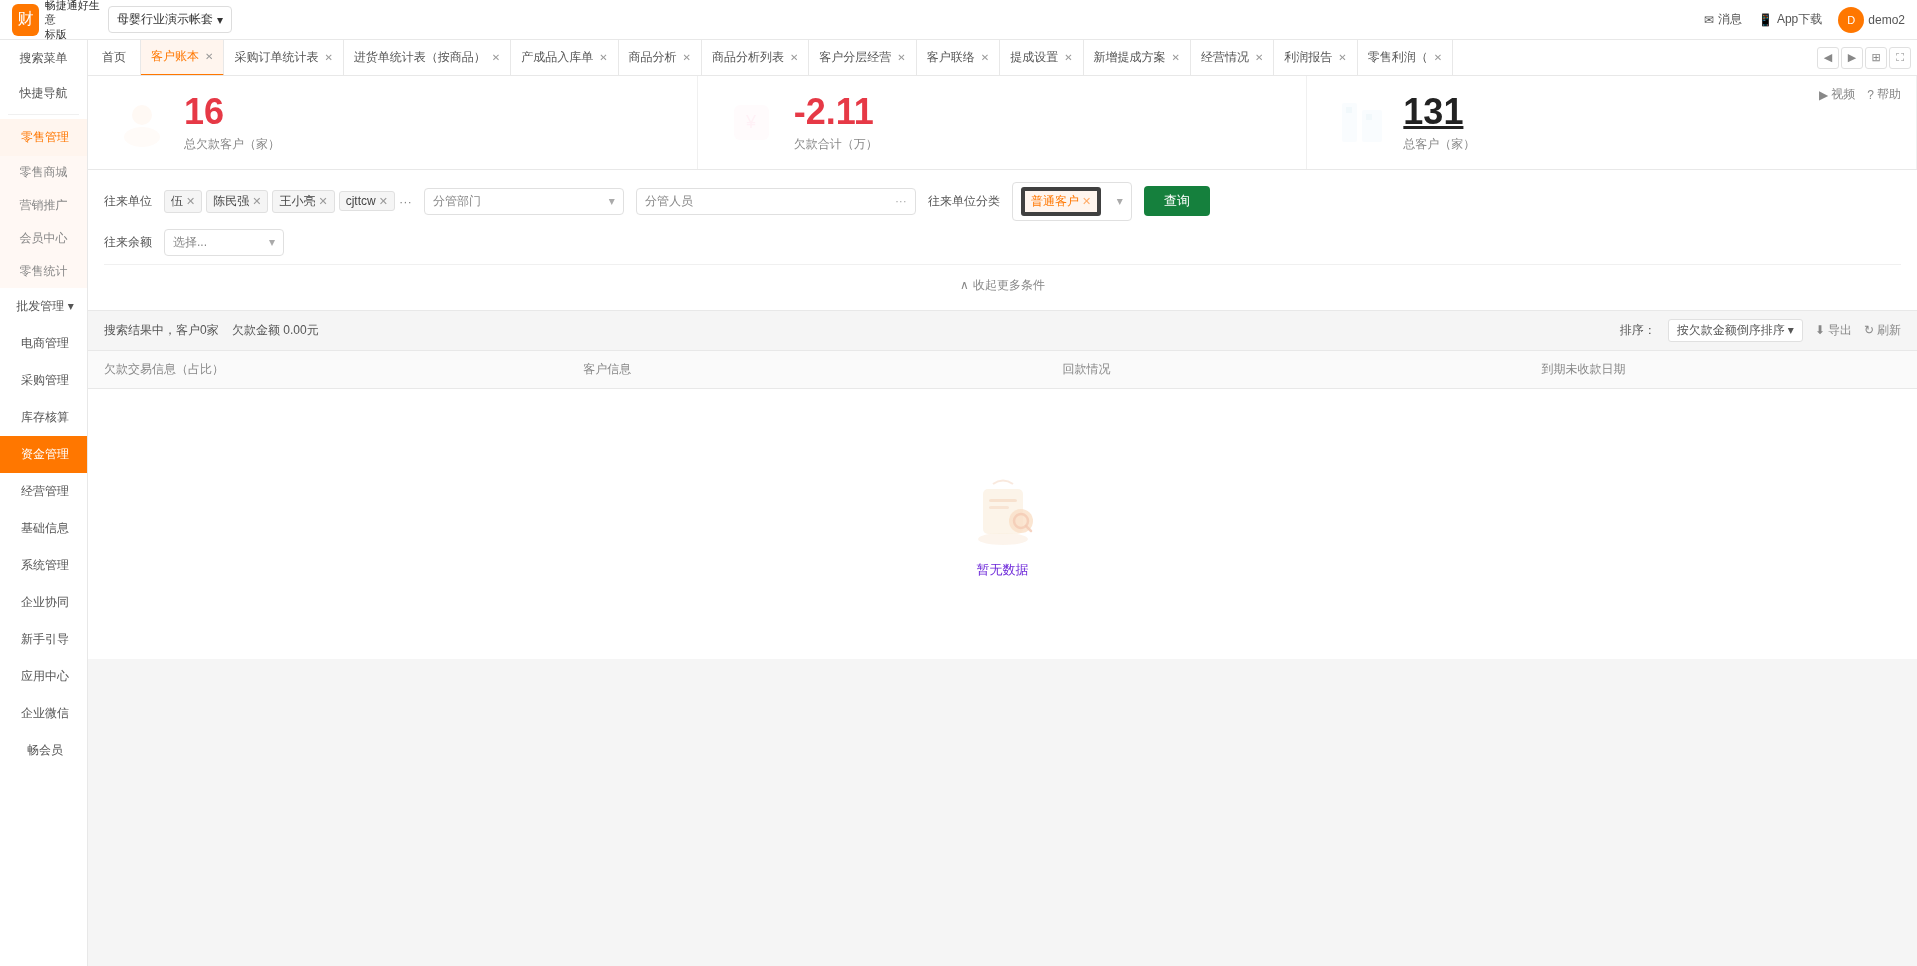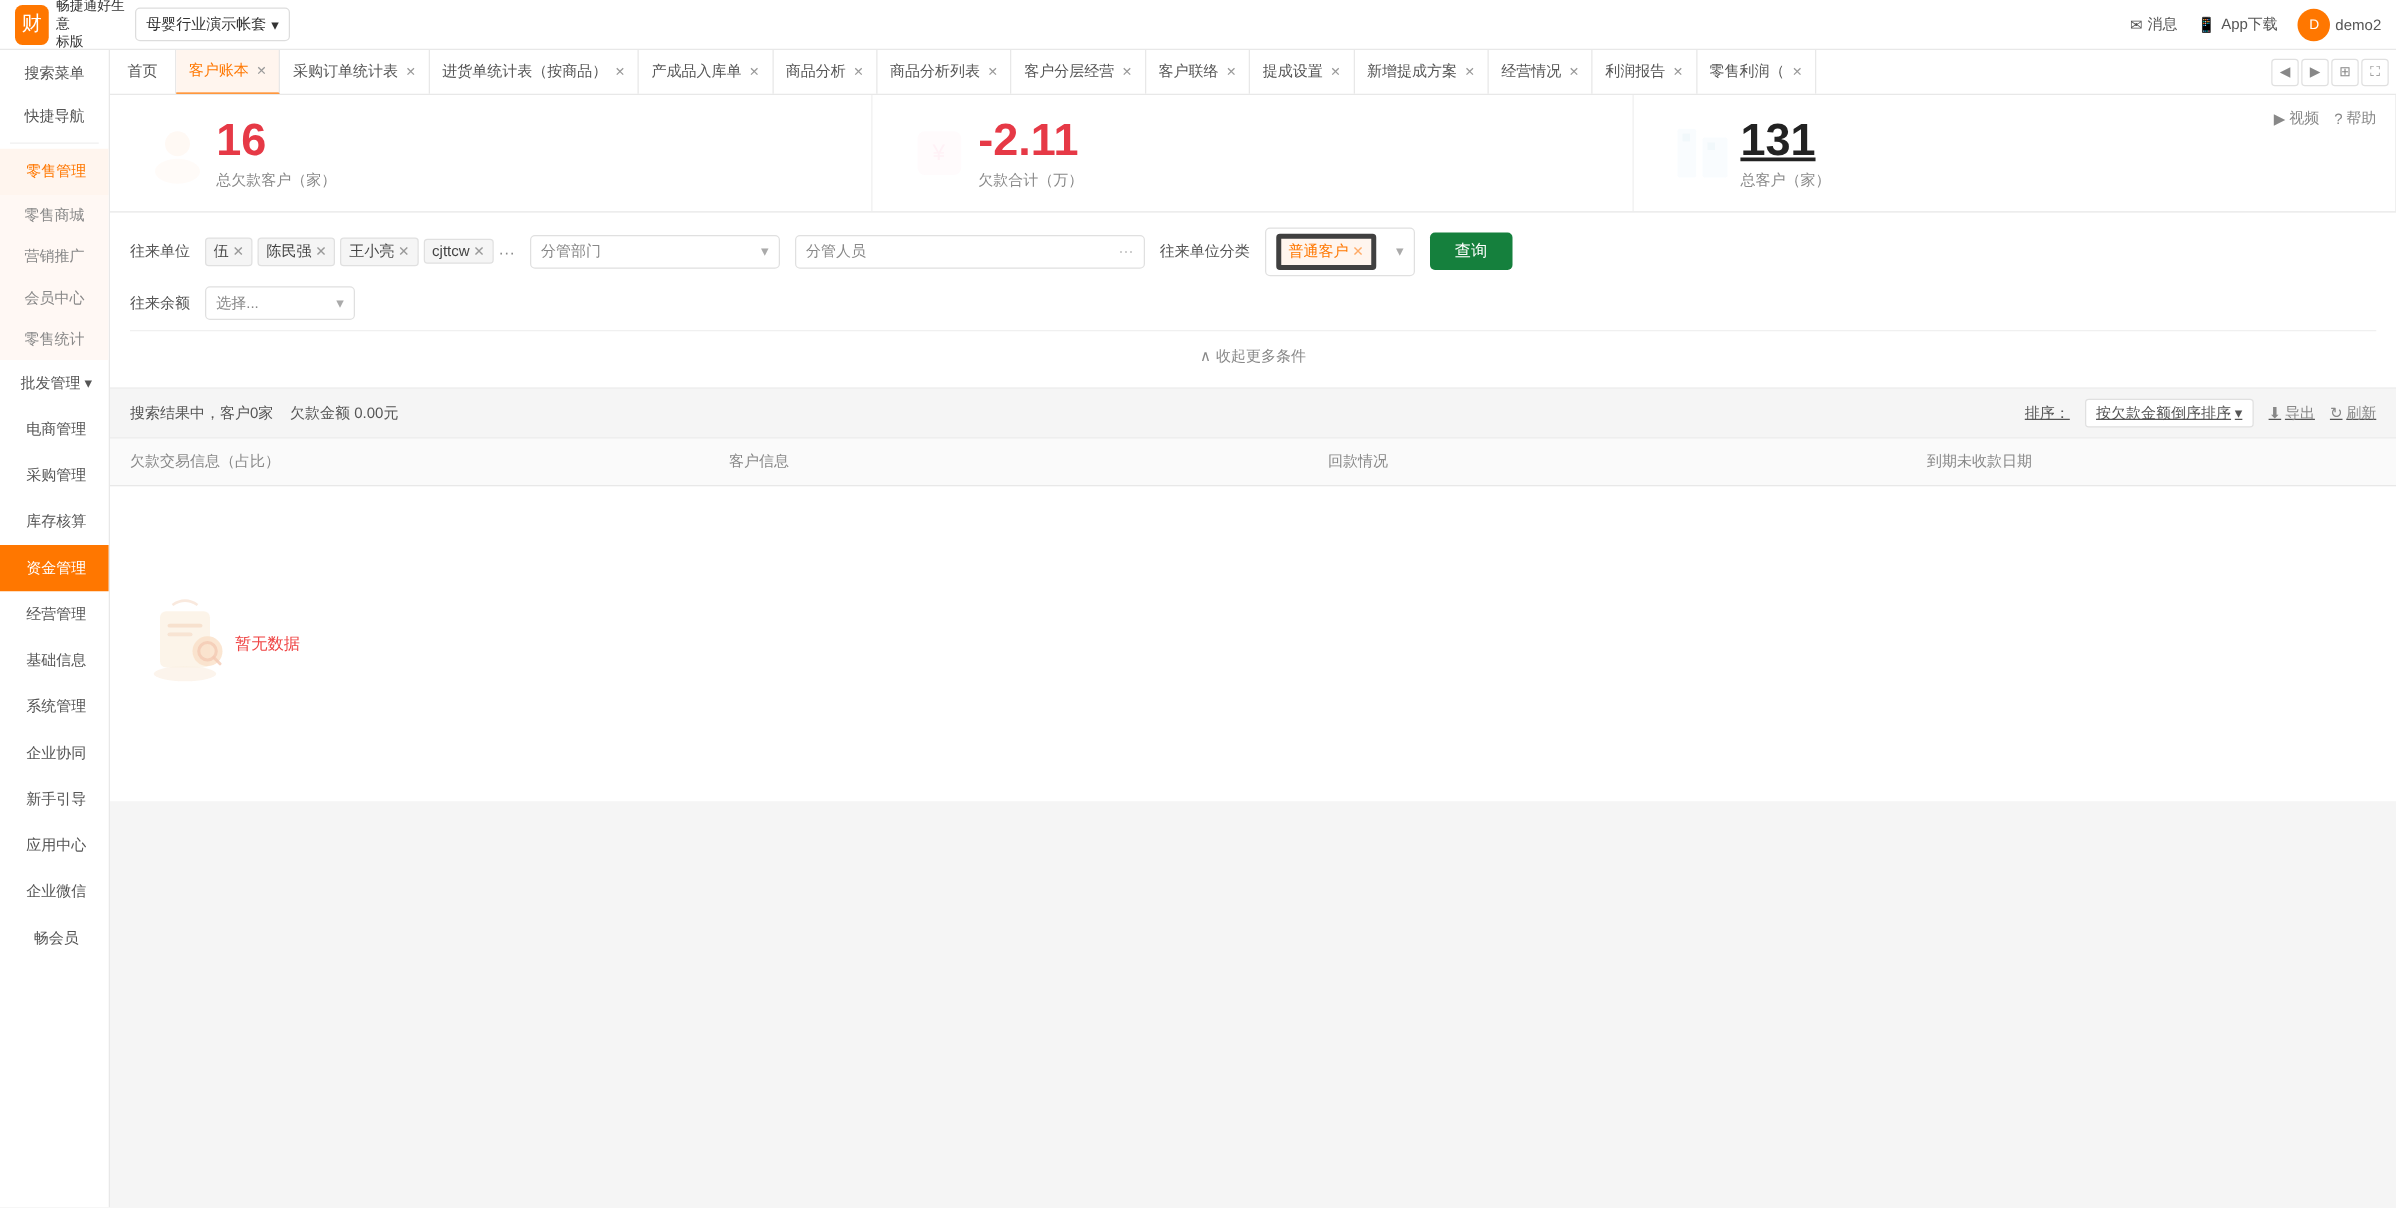--- a/index.html
+++ b/index.html
@@ -32,21 +32,21 @@
     .tab-item .tab-close { color: #999; font-size: 10px; margin-left: 2px; }
     .tab-bar-home { padding: 0 14px; height: 36px; display: flex; align-items: center; font-size: 12px; color: #555; cursor: pointer; border-right: 1px solid #e8e8e8; flex-shrink: 0; }
     .tab-bar-controls { margin-left: auto; display: flex; align-items: center; gap: 2px; padding: 0 6px; flex-shrink: 0; }
     .tab-ctrl-btn { width: 22px; height: 22px; display: flex; align-items: center; justify-content: center; cursor: pointer; color: #888; border: 1px solid #e0e0e0; border-radius: 3px; font-size: 11px; }
 
     
     .content-area { flex: 1; overflow-y: auto; background: #f5f5f5; display: flex; flex-direction: column; }
 
     
     .stats-header { background: #fff; display: flex; align-items: stretch; border-bottom: 1px solid #e8e8e8; position: relative; }
-    .stat-block { flex: 1; padding: 16px 24px; display: flex; align-items: flex-start; gap: 1px; border-right: 1px solid #f0f0f0; position: relative; }
+    .stat-block { flex: 1; padding: 16px 24px; display: flex; align-items: flex-start; gap: 12px; border-right: 1px solid #f0f0f0; position: relative; }
     .stat-block-icon { width: 60px; height: 60px; opacity: 0.15; display: flex; align-items: center; justify-content: center; font-size: 40px; }
     .stat-icon-orange { color: #ff7700; }
     .stat-icon-pink { color: #ff6699; }
     .stat-icon-blue { color: #3399cc; }
     .stat-content { display: flex; flex-direction: column; }
     .stat-number { font-size: 36px; font-weight: bold; line-height: 1.1; }
     .stat-number.red { color: #e63946; }
     .stat-number.dark { color: #222; text-decoration: underline; }
     .stat-label { font-size: 12px; color: #888; margin-top: 4px; }
     .stats-header-actions { position: absolute; right: 16px; top: 10px; display: flex; gap: 12px; font-size: 12px; color: #888; }
@@ -67,35 +67,35 @@
     .filter-select .select-arrow { margin-left: auto; color: #aaa; }
     .filter-select .select-clear { color: #aaa; cursor: pointer; }
     .filter-tag-selected { display: flex; align-items: center; gap: 3px; background: #fff5ee; border: 4px solid #404040; border-radius: 3px; padding: 2px 6px; font-size: 12px; color: #ff7700; }
     .filter-tag-selected .tag-close { cursor: pointer; color: #ffaa66; font-size: 11px; }
     .collapse-btn { display: flex; align-items: center; justify-content: center; gap: 4px; color: #888; font-size: 12px; cursor: pointer; padding: 4px 12px; }
     .query-btn { background: #15803d; color: #fff; border: none; border-radius: 4px; padding: 6px 20px; font-size: 13px; cursor: pointer; }
 
     
     .result-bar { background: #f5f5f5; padding: 8px 16px; display: flex; align-items: center; justify-content: space-between; border-bottom: 1px solid #e8e8e8; }
     .result-info { font-size: 12px; color: #555; }
-    .result-actions { display: flex; align-items: center; gap: 12px; font-size: 12px; color: #555; text-decoration: underline; }
+    .result-actions { display: flex; align-items: center; gap: 12px; font-size: 12px; color: #555; }
     .result-actions .sort-select { display: flex; align-items: center; gap: 3px; cursor: pointer; border: 1px solid #e0e0e0; border-radius: 3px; padding: 2px 8px; background: #fff; }
     .result-actions .action-btn { display: flex; align-items: center; gap: 3px; cursor: pointer; color: #888; }
 
     
     .data-table { background: #fff; }
     .table-header { display: flex; align-items: center; padding: 10px 16px; border-bottom: 1px solid #e8e8e8; background: #fafafa; }
     .table-col { font-size: 12px; color: #888; font-weight: 500; }
     .col-customer { flex: 2; }
     .col-debt { flex: 2; }
     .col-repay { flex: 2; }
     .col-date { flex: 1.5; }
 
     
-    .empty-state { display: flex; flex-direction: row; align-items: center; padding: 80px 20px; color: #ef4444; font-size: 13px; }
+    .empty-state { display: flex; flex-direction: column; align-items: center; justify-content: center; padding: 80px 20px; color: #6d28d9; font-size: 13px; }
     .empty-scroll-icon { width: 80px; height: 80px; margin-bottom: 12px; opacity: 0.5; display: flex; align-items: center; justify-content: center; }
     .sidebar-main-item { padding: 10px 4px; text-align: center; cursor: pointer; font-size: 12px; color: #555; border-left: 3px solid transparent; }
     .sidebar-main-item.expanded { color: #ff7700; background: #fff5ee; }
     .sidebar-main-item.active { background: #ff7700; color: #fff; }
     .sidebar-sub-items { background: #fff8f4; }
     .sidebar-sub-item { padding: 8px 4px; text-align: center; font-size: 12px; color: #888; cursor: pointer; }
   </style>
 </head>
 <body>
 

